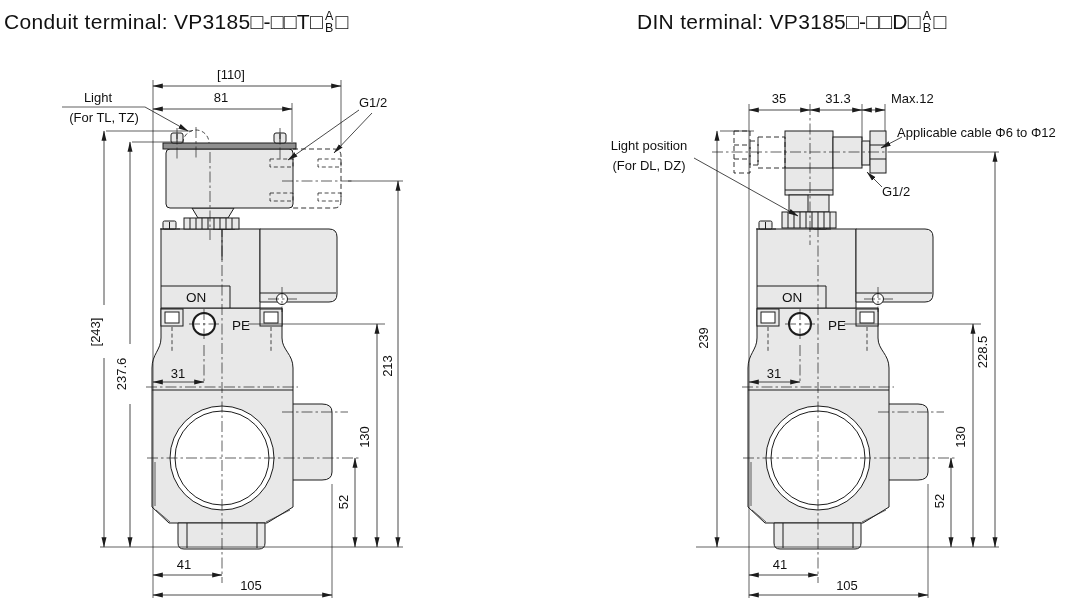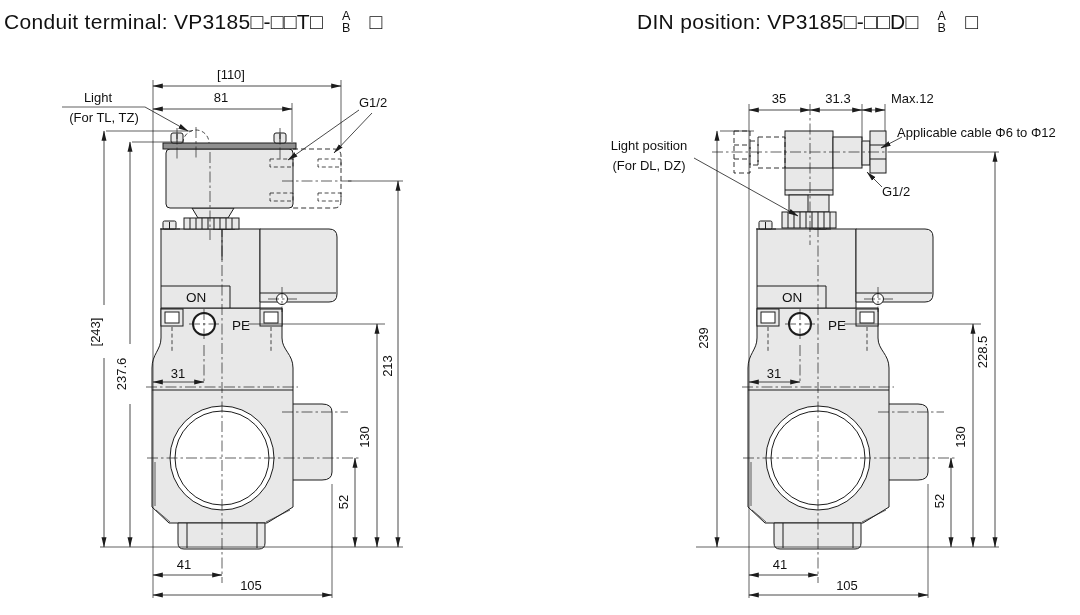--- a/index.html
+++ b/index.html
@@ -1,18 +1,18 @@
 <!DOCTYPE html>
 <html><head>
 <meta charset="utf-8">
 <style>
   html,body{margin:0;padding:0;background:#fff;}
   #stage{position:relative;width:1080px;height:615px;background:#ffffff;overflow:hidden;
          font-family:"Liberation Sans",sans-serif;}
-  .title{position:absolute;top:10px;display:flex;align-items:center;gap:18px;
+  .title{position:absolute;top:10px;display:flex;align-items:center;gap:1px;
          font-size:21px;color:#111;letter-spacing:.3px;white-space:nowrap;}
   .stack{display:inline-flex;flex-direction:column;font-size:12.5px;line-height:12px;
          text-align:center;margin:0 1px;}
   svg text{font-family:"Liberation Sans",sans-serif;font-size:13px;fill:#111;}
   svg .big{font-size:13.5px;}
   .ln  {stroke:#1c1c1c;stroke-width:1;fill:none;stroke-linecap:butt;}
   .fillg{fill:#e8e8e8;stroke:#1c1c1c;stroke-width:1;stroke-linejoin:miter;}
   .fillw{fill:#ffffff;stroke:#1c1c1c;stroke-width:1;}
   .plate{fill:#8f8f8f;stroke:#1c1c1c;stroke-width:1;}
   .dim {stroke:#1c1c1c;stroke-width:.8;fill:none;}
@@ -29,21 +29,21 @@
   <div class="title" style="left:4px;">
     <span>Conduit terminal: VP3185□-□□T□</span>
       <span class="stack">
         <span>A</span>
         <span>B</span>
       </span>
       <span>□</span>
   </div>
 
   <div class="title" style="left:637px;">
-    <span>DIN position: VP3185□-□□D□</span>
+    <span>DIN terminal: VP3185□-□□D□</span>
       <span class="stack">
         <span>A</span>
         <span>B</span>
       </span>
       <span>□</span>
   </div>
 
   <svg width="1080" height="615" viewBox="0 0 1080 615" style="position:absolute;left:0;top:0;">
     <defs>
       <marker id="ar" viewBox="0 0 12 8" refX="11.4" refY="4" markerWidth="13" markerHeight="8.6" orient="auto-start-reverse">

